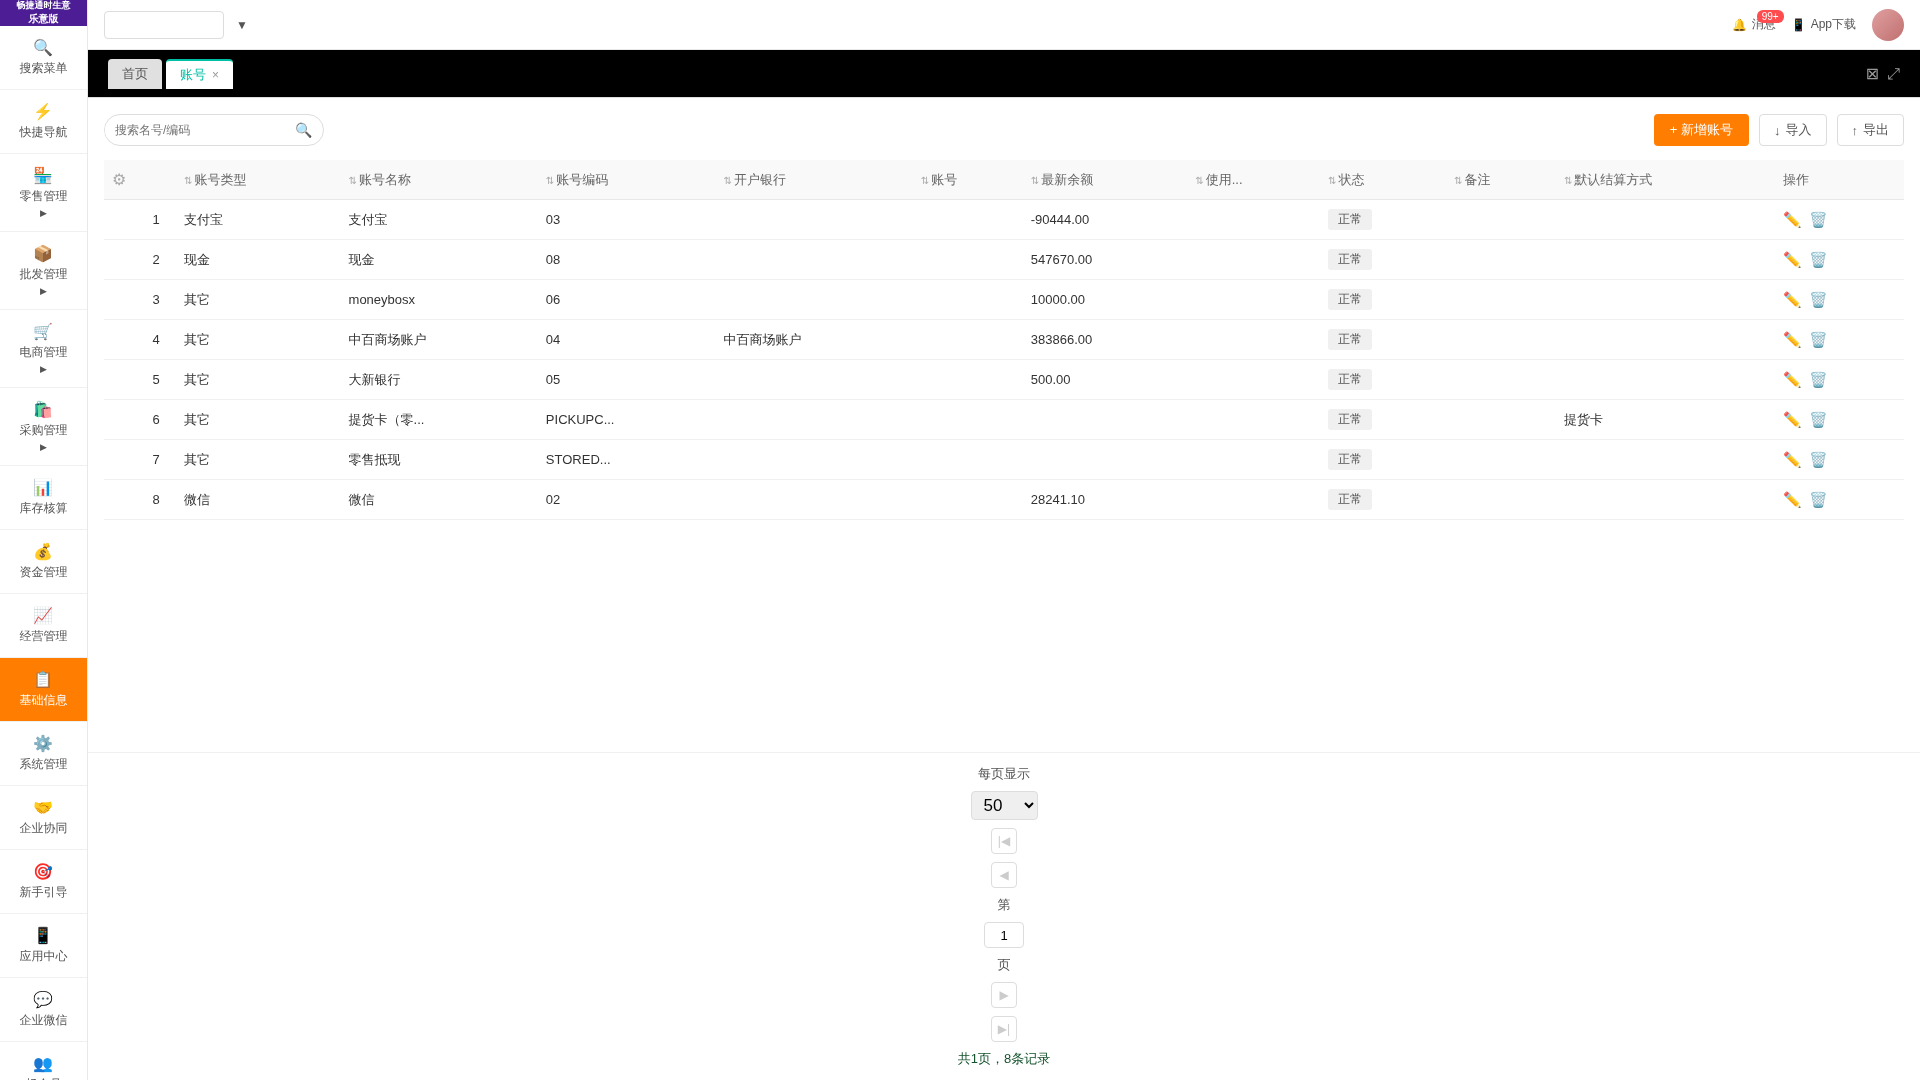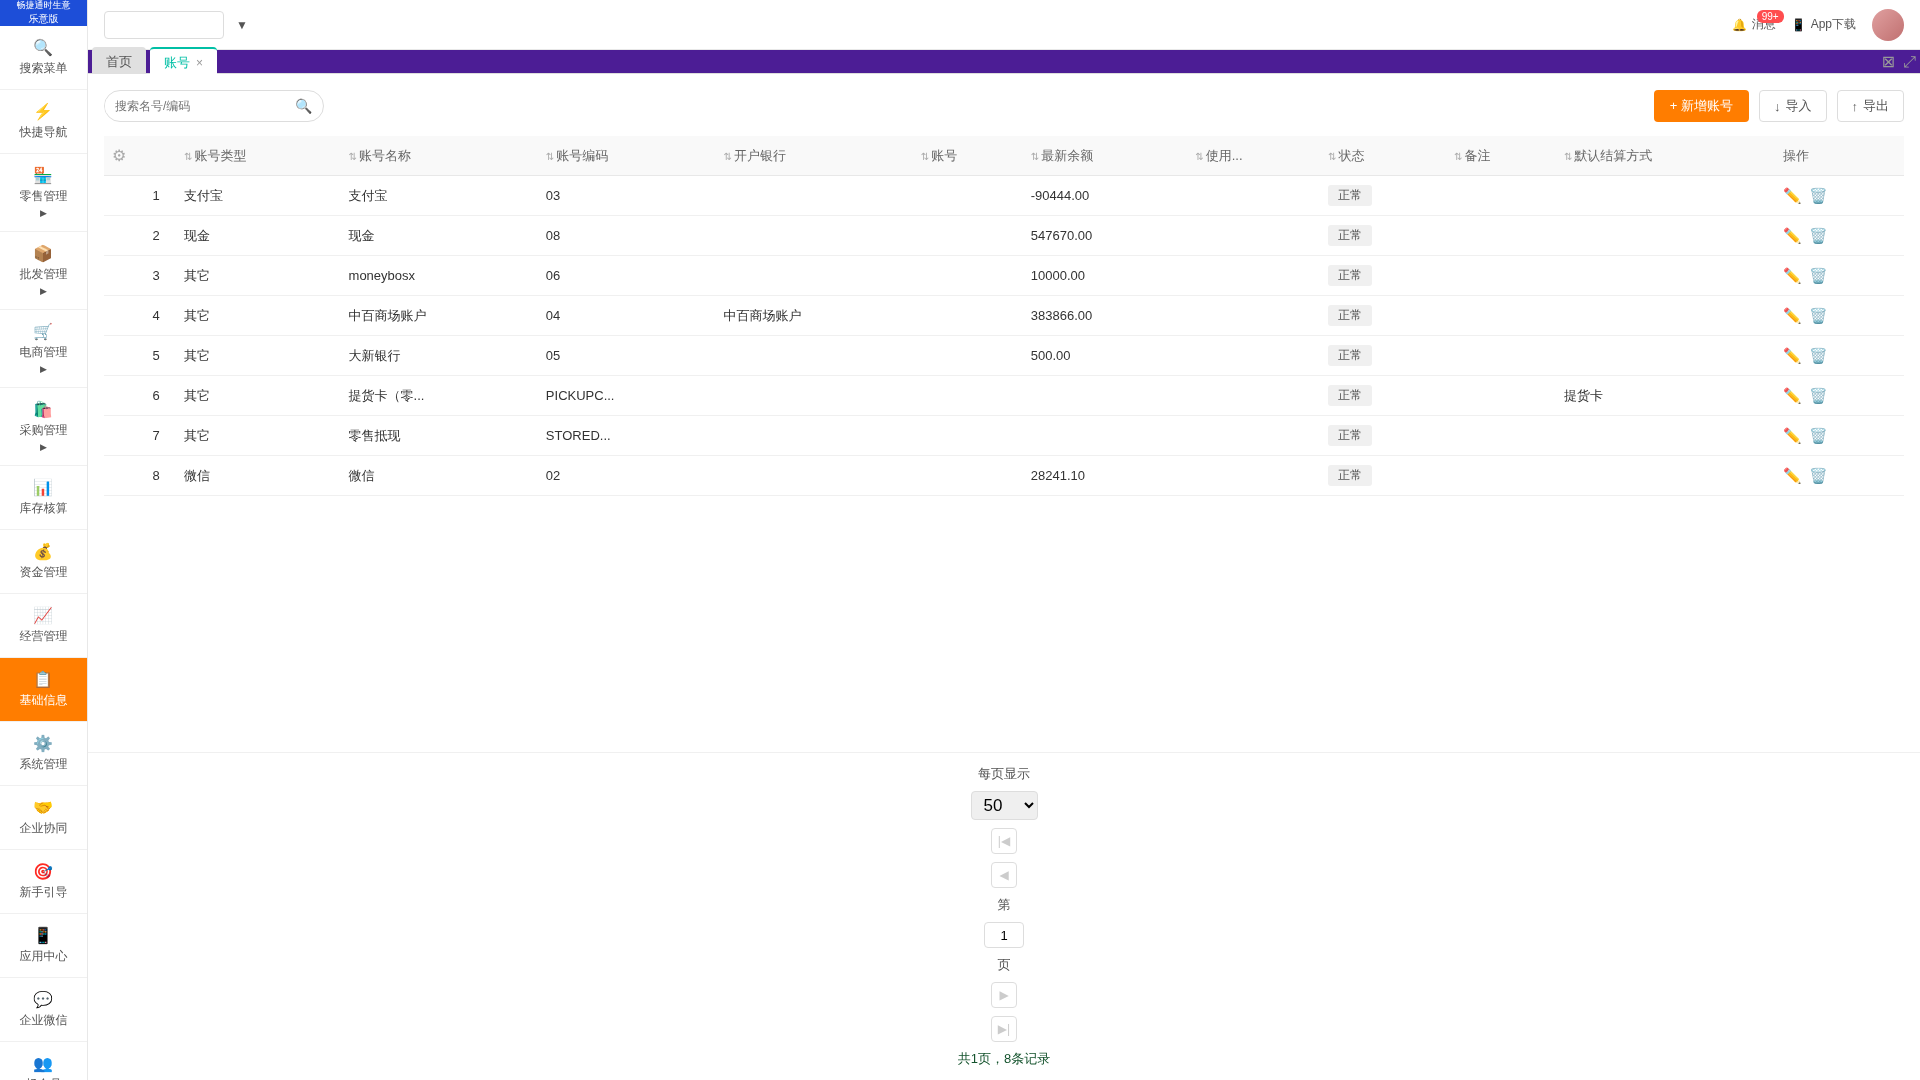--- a/index.html
+++ b/index.html
@@ -8,28 +8,28 @@
     
     .sidebar {
       width: 88px;
       background: #fff;
       display: flex;
       flex-direction: column;
       border-right: 1px solid #e8e8e8;
       flex-shrink: 0;
     }
     .sidebar-logo {
-      background: #1d4ed8;
+      background: #4c1d95;
       height: 50px;
       display: flex;
       align-items: center;
       justify-content: center;
       color: white;
       font-size: 11px;
-      font-weight: normal;
+      font-weight: bold;
       flex-direction: column;
     }
     .sidebar-item {
       padding: 12px 6px;
       text-align: center;
       color: #555;
       cursor: pointer;
       font-size: 12px;
       border-bottom: 1px solid #f0f0f0;
     }
@@ -110,26 +110,26 @@
     .topbar-avatar {
       width: 32px;
       height: 32px;
       border-radius: 50%;
       background: #ccc;
       overflow: hidden;
     }
 
     
     .tab-bar {
-      height: 24px;
-      background: #4c1d95;
+      height: 48px;
+      background: #000000;
       display: flex;
       align-items: center;
       border-bottom: 1px solid #ddd;
-      padding: 0 4px;
+      padding: 0 20px;
       gap: 4px;
     }
     .tab-item {
       height: 30px;
       padding: 0 14px;
       border-radius: 4px 4px 0 0;
       display: flex;
       align-items: center;
       gap: 6px;
       font-size: 13px;

